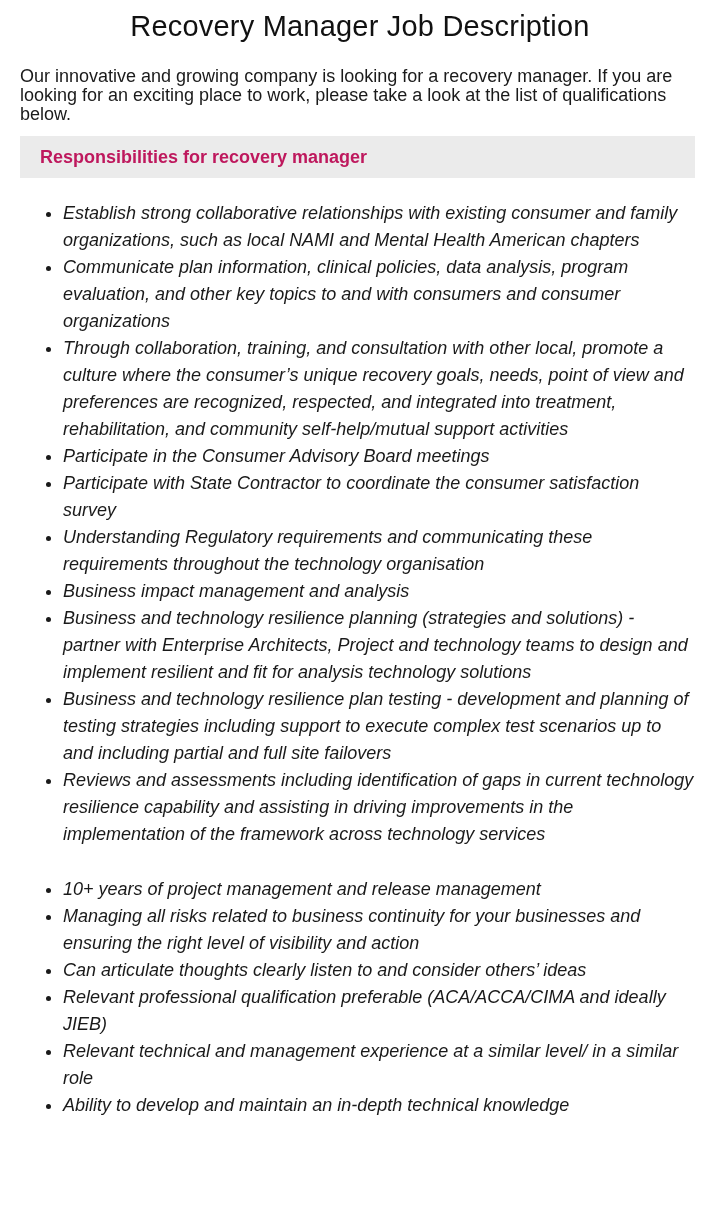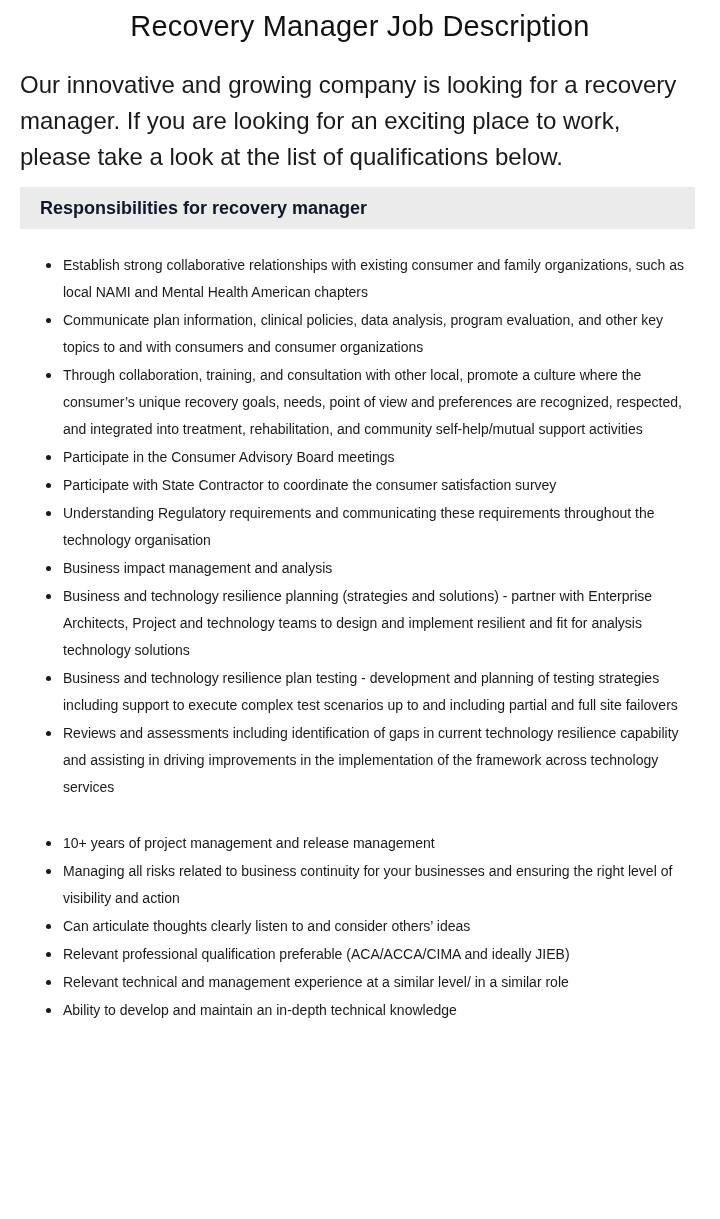--- a/index.html
+++ b/index.html
@@ -21,46 +21,47 @@
   .doc-title {
     font-size: 29px;
     font-weight: 400;
     text-align: center;
     margin: 4px 20px 0 20px;
     line-height: 36px;
     letter-spacing: 0.2px;
     color: #111111;
   }
   .intro {
-    font-size: 24px;
-    line-height: 36px;
+    font-size: 18px;
+    line-height: 19px;
     margin: 23px 25px 12px 20px;
   }
   .section-header {
     background: #ebebeb;
     margin: 28px 25px 0 20px;
     padding: 10px 10px 10px 20px;
     height: 42px;
     display: flex;
     align-items: center;
   }
   .section-header:first-of-type {
     margin-top: 0;
   }
   .section-header h2 {
     font-size: 18px;
     font-weight: 700;
     margin: 0;
-    color: #0f172a;
+    color: #be185d;
   }
   ul.item-list {
     margin: 22px 25px 28px 20px;
     padding: 0 0 0 42px;
-    font-size: 14px;
+    font-size: 18px;
     line-height: 27px;
+    font-style: italic;
   }
   ul.item-list li {
     margin: 0;
     padding-left: 1px;
   }
   ul.item-list li::marker {
     font-size: 15px;
   }
 </style>
 </head>

